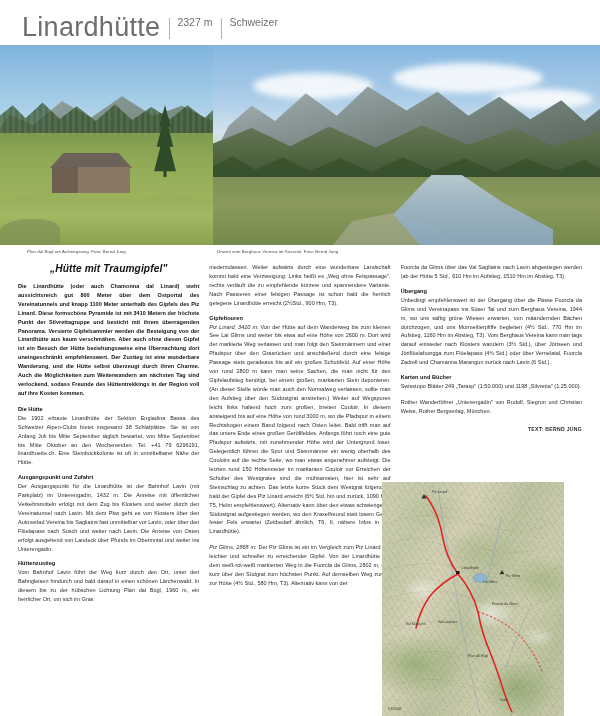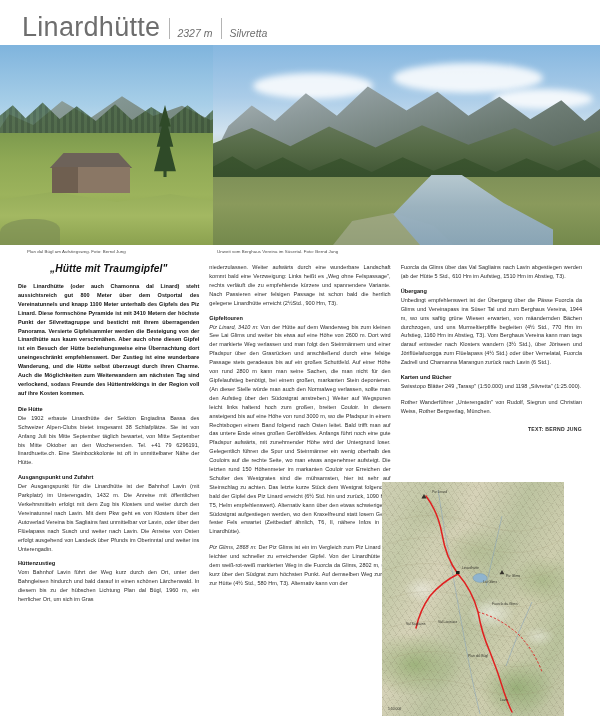--- a/index.html
+++ b/index.html
@@ -27,21 +27,21 @@
     color:#6e6e6e;
     line-height:1;
   }
   .meta-div{
     width:1px;background:#b4b4b4;
     height:21px;margin:0 7px 2px 9px;
     display:inline-block;
   }
   .alt,.region{
     font-size:10.5px;color:#6e6e6e;
-    line-height:1;margin-bottom:3px;font-style:italic;
+    line-height:1;margin-bottom:14px;
   }
   .header-inner{display:flex;align-items:flex-end;}
 
   
   .photos{
     position:absolute;top:45px;left:0;
     width:600px;height:200px;
     display:flex;
   }
   .photo{position:relative;overflow:hidden;}
@@ -185,21 +185,21 @@
 </style>
 </head>
 <body>
 
 <div class="header">
   <div class="header-inner">
     <span class="hut-name">Linardhütte</span>
     <span class="meta-div"></span>
     <span class="alt">2327 m</span>
     <span class="meta-div"></span>
-    <span class="region">Silvretta</span>
+    <span class="region">Schweizer</span>
   </div>
 </div>
 
 <div class="photos">
   <div class="photo photo-left">
     <div class="pl-sky"></div>
     <div class="pl-mt"></div>
     <div class="pl-trees"></div>
     <div class="pl-meadow"></div>
     <div class="pl-meadow2"></div>

